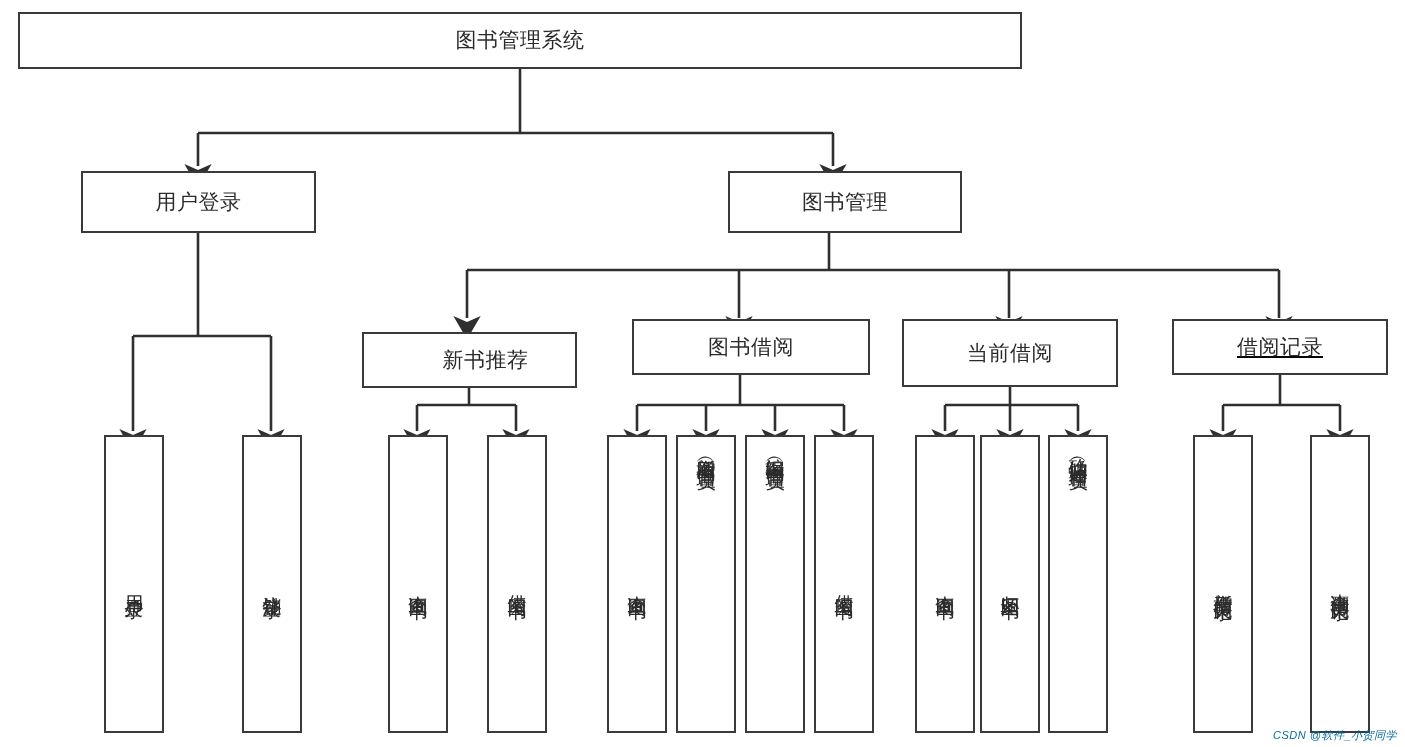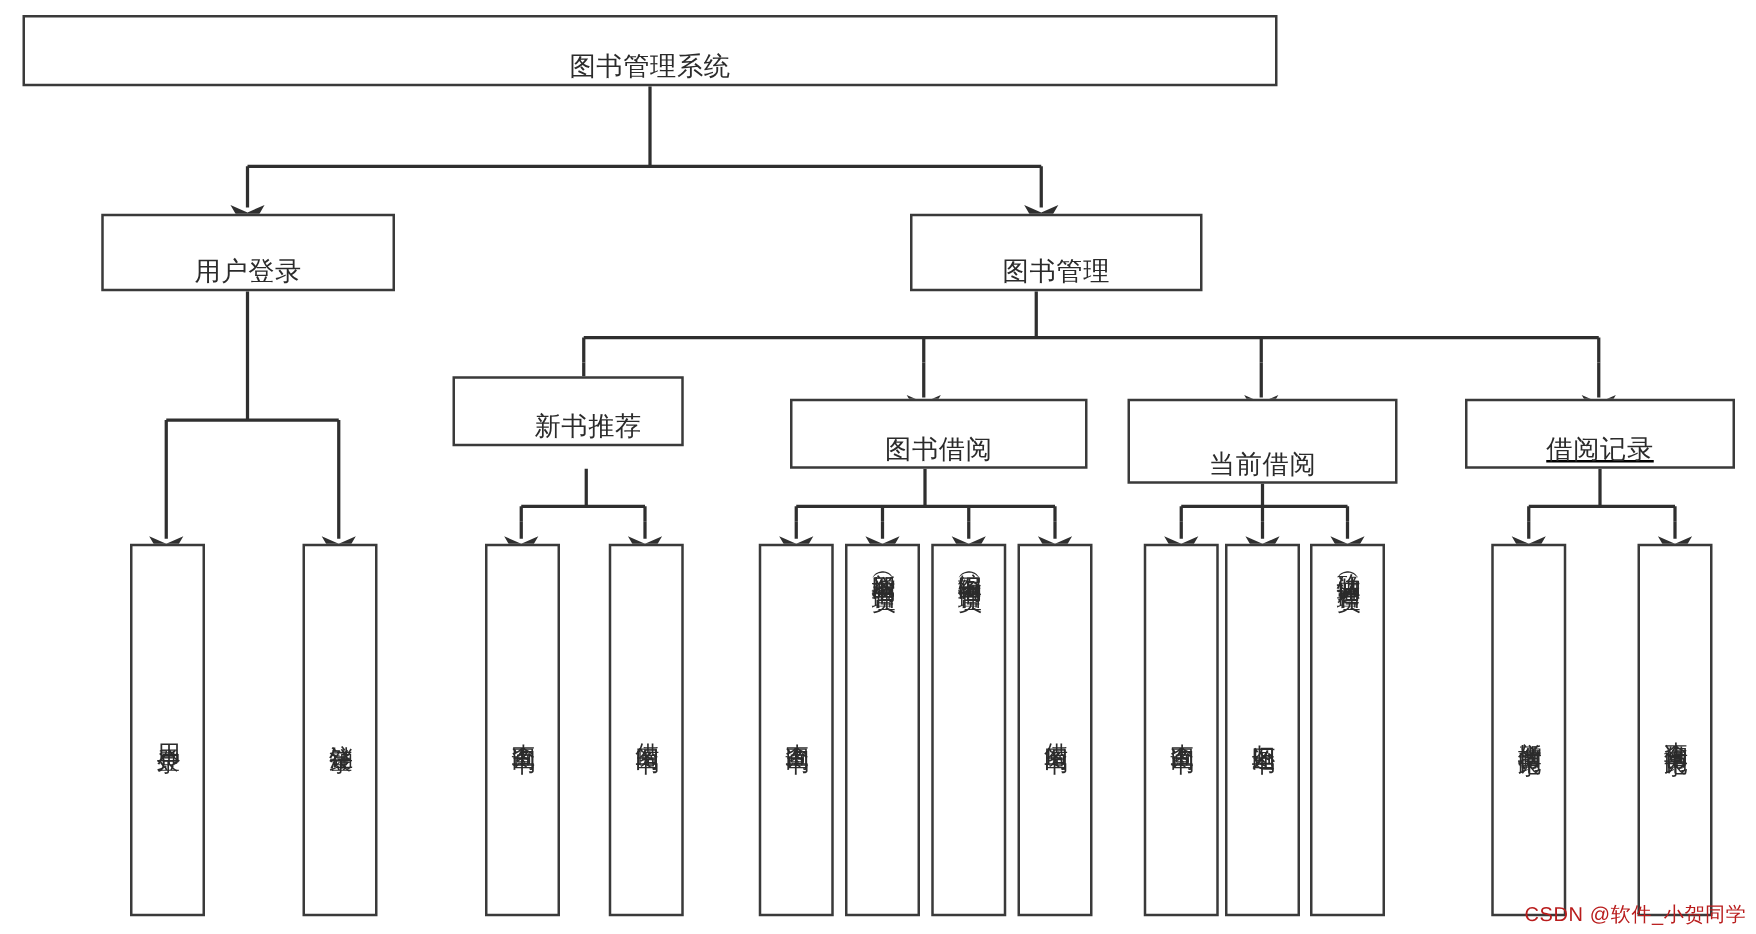--- a/index.html
+++ b/index.html
@@ -19,21 +19,21 @@
     left: 0; top: 0;
     width: 1405px;
     height: 747px;
   }
   .node-box {
     position: absolute;
     box-sizing: border-box;
     background: #ffffff;
     border: 2px solid #3a3a3a;
     display: flex;
-    align-items: flex-end;
+    align-items: center;
     justify-content: center;
   }
   .node-label {
     color: #2b2b2b;
     font-size: 21px;
     line-height: 1.25;
     white-space: nowrap;
     letter-spacing: 0.5px;
   }
   .node-label.vertical {
@@ -59,24 +59,25 @@
     position: absolute;
     left: 0; top: 0;
     width: 1405px;
     height: 747px;
     pointer-events: none;
   }
   .watermark {
     position: absolute;
     right: 8px;
     bottom: 4px;
-    color: #b91c1c;
-    font-size: 16px;
+    color: #0369a1;
+    font-size: 11px;
     letter-spacing: 0.5px;
     white-space: nowrap;
+    font-style: italic;
   }
 </style>
 </head>
 <body>
 
 <div id="diagram-root">
 
   <svg id="edges" viewBox="0 0 1405 747" width="1405" height="747" xmlns="http://www.w3.org/2000/svg">
     <defs>
       <marker id="arrow" viewBox="0 0 12 14" refX="1" refY="7" markerWidth="9" markerHeight="11" orient="auto-start-reverse">
@@ -160,21 +161,21 @@
     <span class="node-label">图书管理系统</span>
   </div>
 
   <div class="node-box" style="left:81px; top:171px; width:235px; height:62px;">
     <span class="node-label">用户登录</span>
   </div>
   <div class="node-box" style="left:712px; top:171px; width:234px; height:62px;margin-left:16px;">
     <span class="node-label">图书管理</span>
   </div>
 
-  <div class="node-box" style="left:362px; top:301px; width:185px; height:56px;padding-left:32px;">
+  <div class="node-box" style="left:362px; top:332px; width:215px; height:56px;padding-left:32px;">
     <span class="node-label">新书推荐</span>
   </div>
   <div class="node-box" style="left:632px; top:319px; width:238px; height:56px;">
     <span class="node-label">图书借阅</span>
   </div>
   <div class="node-box" style="left:902px; top:319px; width:216px; height:68px;">
     <span class="node-label">当前借阅</span>
   </div>
   <div class="node-box" style="left:1172px; top:319px; width:216px; height:56px;text-decoration:underline;">
     <span class="node-label">借阅记录</span>

